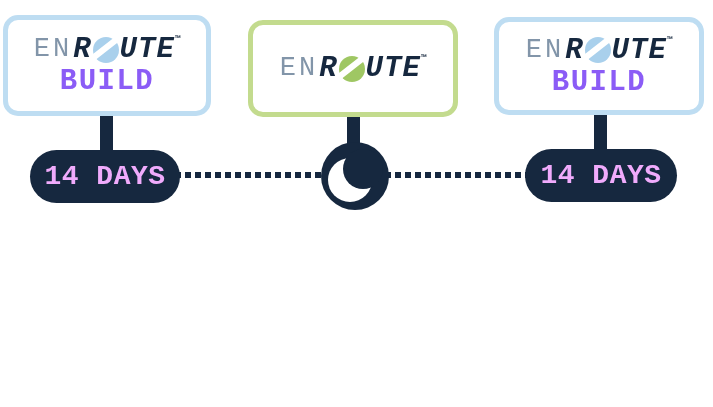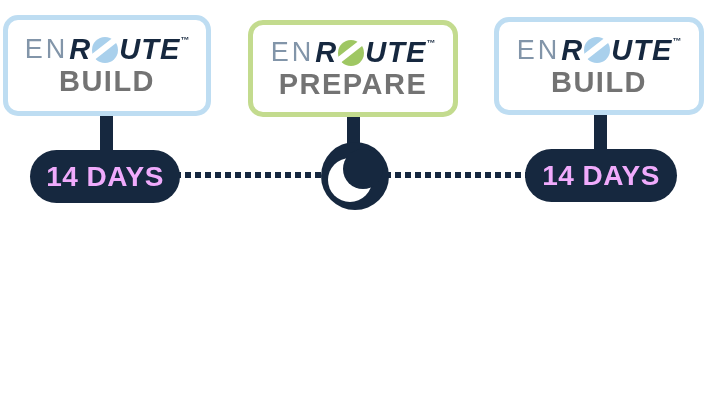--- a/index.html
+++ b/index.html
@@ -7,20 +7,21 @@
     padding: 0;
     background: #ffffff;
     font-family: "Liberation Sans", sans-serif;
   }
   .canvas {
     position: relative;
     width: 713px;
     height: 285px;
     background: #ffffff;
     overflow: hidden;
+    font-family: Liberation Mono, monospace;
   }
 
   
   .card {
     position: absolute;
     box-sizing: border-box;
     background: #ffffff;
     border: 5px solid;
     border-radius: 15px;
     display: flex;
@@ -67,21 +68,21 @@
   .accent-blue  .o-fill { fill: #A9D0EC; }
   .accent-green .o-fill { fill: #9FC763; }
   .logo .tm {
     color: #16283F;
     font-size: 9px;
     font-weight: 700;
     align-self: flex-start;
     margin-top: 1px;
   }
   .card-label {
-    color: #737373;
+    color: #8b5cf6;
     font-size: 29px;
     font-weight: 800;
     letter-spacing: 1.5px;
     line-height: 1;
   }
 
   
   .stem {
     position: absolute;
     width: 13px;
@@ -168,21 +169,20 @@
     <div class="logo">
       <span class="en">EN</span>
       <span class="r">R</span>
       <svg class="o-glyph" viewBox="0 0 30 30">
         <circle class="o-fill" cx="15" cy="15" r="15"></circle>
         <rect x="-6" y="9" width="42" height="7" rx="3.5" fill="#ffffff" transform="rotate(-38 15 13)"></rect>
       </svg>
       <span class="ute">UTE</span>
       <span class="tm">™</span>
     </div>
-    <div class="card-label">PREPARE</div>
   </div>
 
   <div class="card accent-blue" id="card-3">
     <div class="logo">
       <span class="en">EN</span>
       <span class="r">R</span>
       <svg class="o-glyph" viewBox="0 0 30 30">
         <circle class="o-fill" cx="15" cy="15" r="15"></circle>
         <rect x="-6" y="9" width="42" height="7" rx="3.5" fill="#ffffff" transform="rotate(-38 15 13)"></rect>
       </svg>

